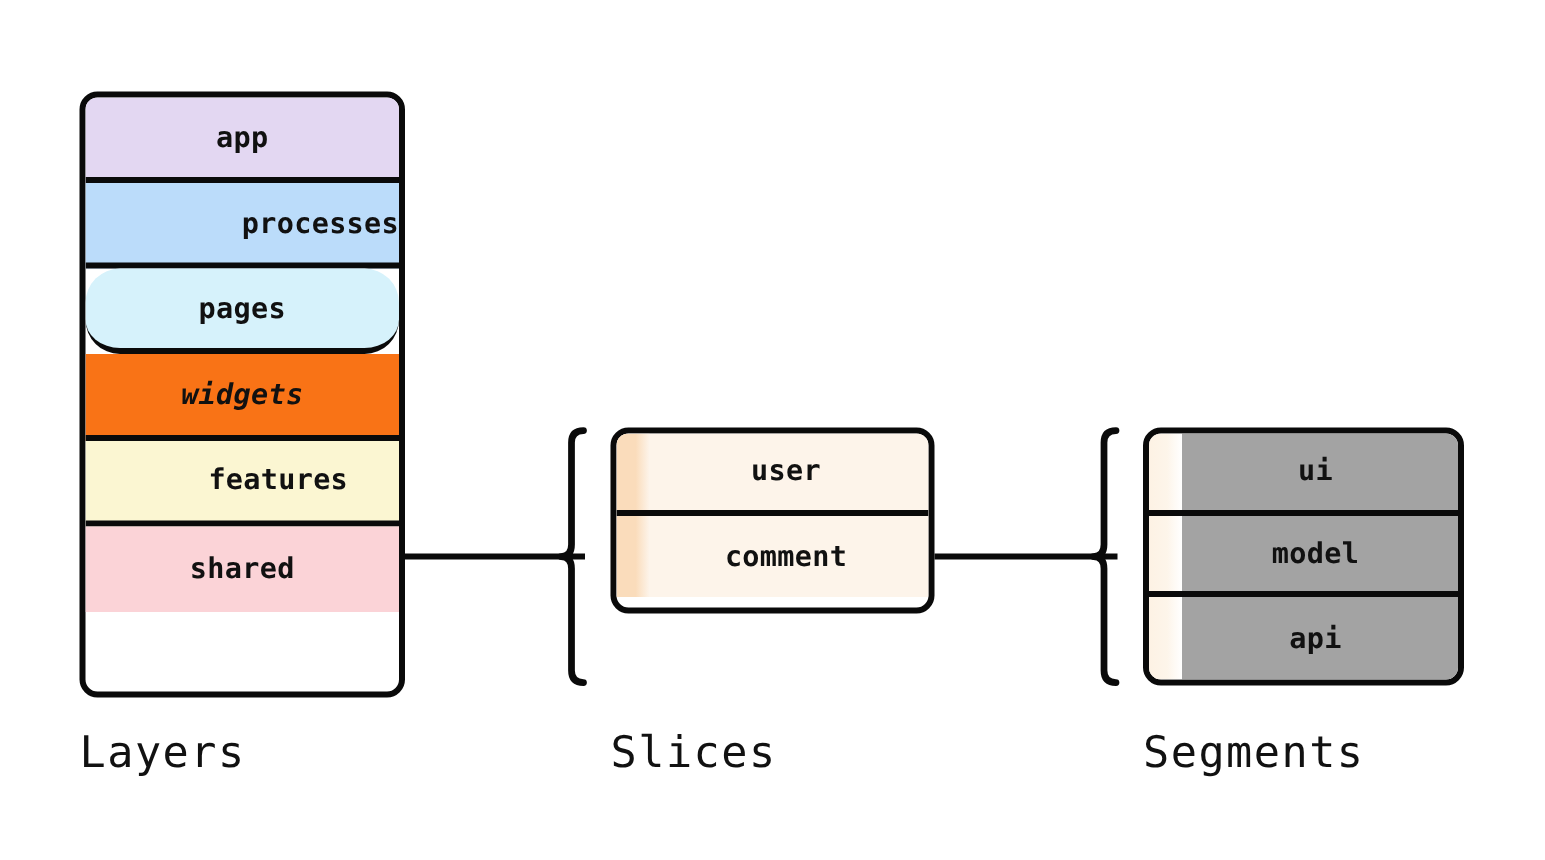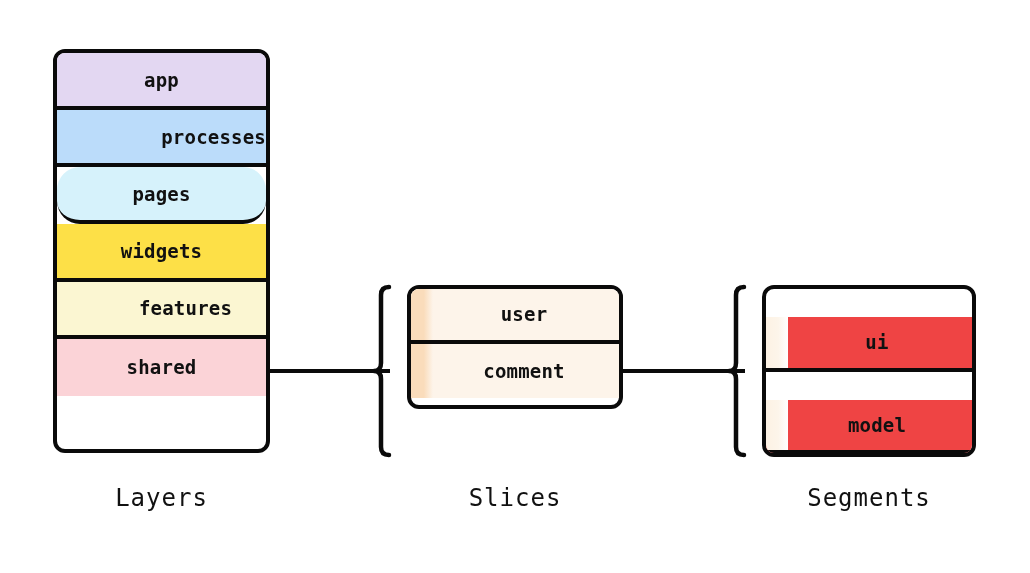--- a/index.html
+++ b/index.html
@@ -43,21 +43,21 @@
     font-size: 19px;
     font-weight: 700;
     color: #111111;
     letter-spacing: 0.2px;
     white-space: nowrap;
   }
 
   
   #layers-stack {
     left: 53px;
-    top: 49px;
+    top: 61px;
     width: 217px;
     height: 404px;
   }
   #layers-stack .row { height: 57.15px; }
 
   
   #slices-stack {
     left: 407px;
     top: 285px;
     width: 216px;
@@ -78,22 +78,21 @@
 
   
   #segments-stack {
     left: 762px;
     top: 285px;
     width: 214px;
     height: 172px;
   }
   #segments-stack .row {
     height: 54.67px;
-    background: #ef4444;
-    margin-top: 28px;
+    background: #a3a3a3;
   }
   #segments-stack .row .stripe {
     position: absolute;
     left: 0; top: 0; bottom: 0;
     width: 22px;
     background: linear-gradient(to right, #fdf2e4 0%, #fdf5ea 55%, #ffffff 100%);
     z-index: 1;
   }
   #segments-stack .row-label { transform: translateX(8px); }
 
@@ -102,22 +101,21 @@
     position: absolute;
     left: 0; top: 0;
     width: 1030px;
     height: 573px;
     pointer-events: none;
   }
 
   
   .caption {
     position: absolute;
-    text-align: center;
-    font-size: 24px;
+    font-size: 29px;
     font-weight: 400;
     color: #111111;
     letter-spacing: 1px;
     white-space: nowrap;
   }
   #caption-layers   { left: 53px;  top: 484px; width: 217px; }
   #caption-slices   { left: 407px; top: 484px; width: 216px; }
   #caption-segments { left: 762px; top: 484px; width: 214px; }
 </style>
 </head>
@@ -128,21 +126,21 @@
   <div class="stack" id="layers-stack">
     <div class="row" style="background: rgb(227, 215, 242);">
       <span class="row-label">app</span>
     </div>
     <div class="row" style="background: rgb(187, 220, 250); justify-content: flex-end;">
       <span class="row-label">processes</span>
     </div>
     <div class="row" style="background: rgb(214, 242, 251); border-radius: 23px;">
       <span class="row-label">pages</span>
     </div>
-    <div class="row" style="background: #fde047;">
+    <div class="row" style="background: #f97316; font-style: italic;">
       <span class="row-label">widgets</span>
     </div>
     <div class="row" style="background: rgb(251, 246, 210); padding-left: 48px;">
       <span class="row-label">features</span>
     </div>
     <div class="row" style="background: rgb(251, 211, 215);">
       <span class="row-label">shared</span>
     </div>
   </div>
 

